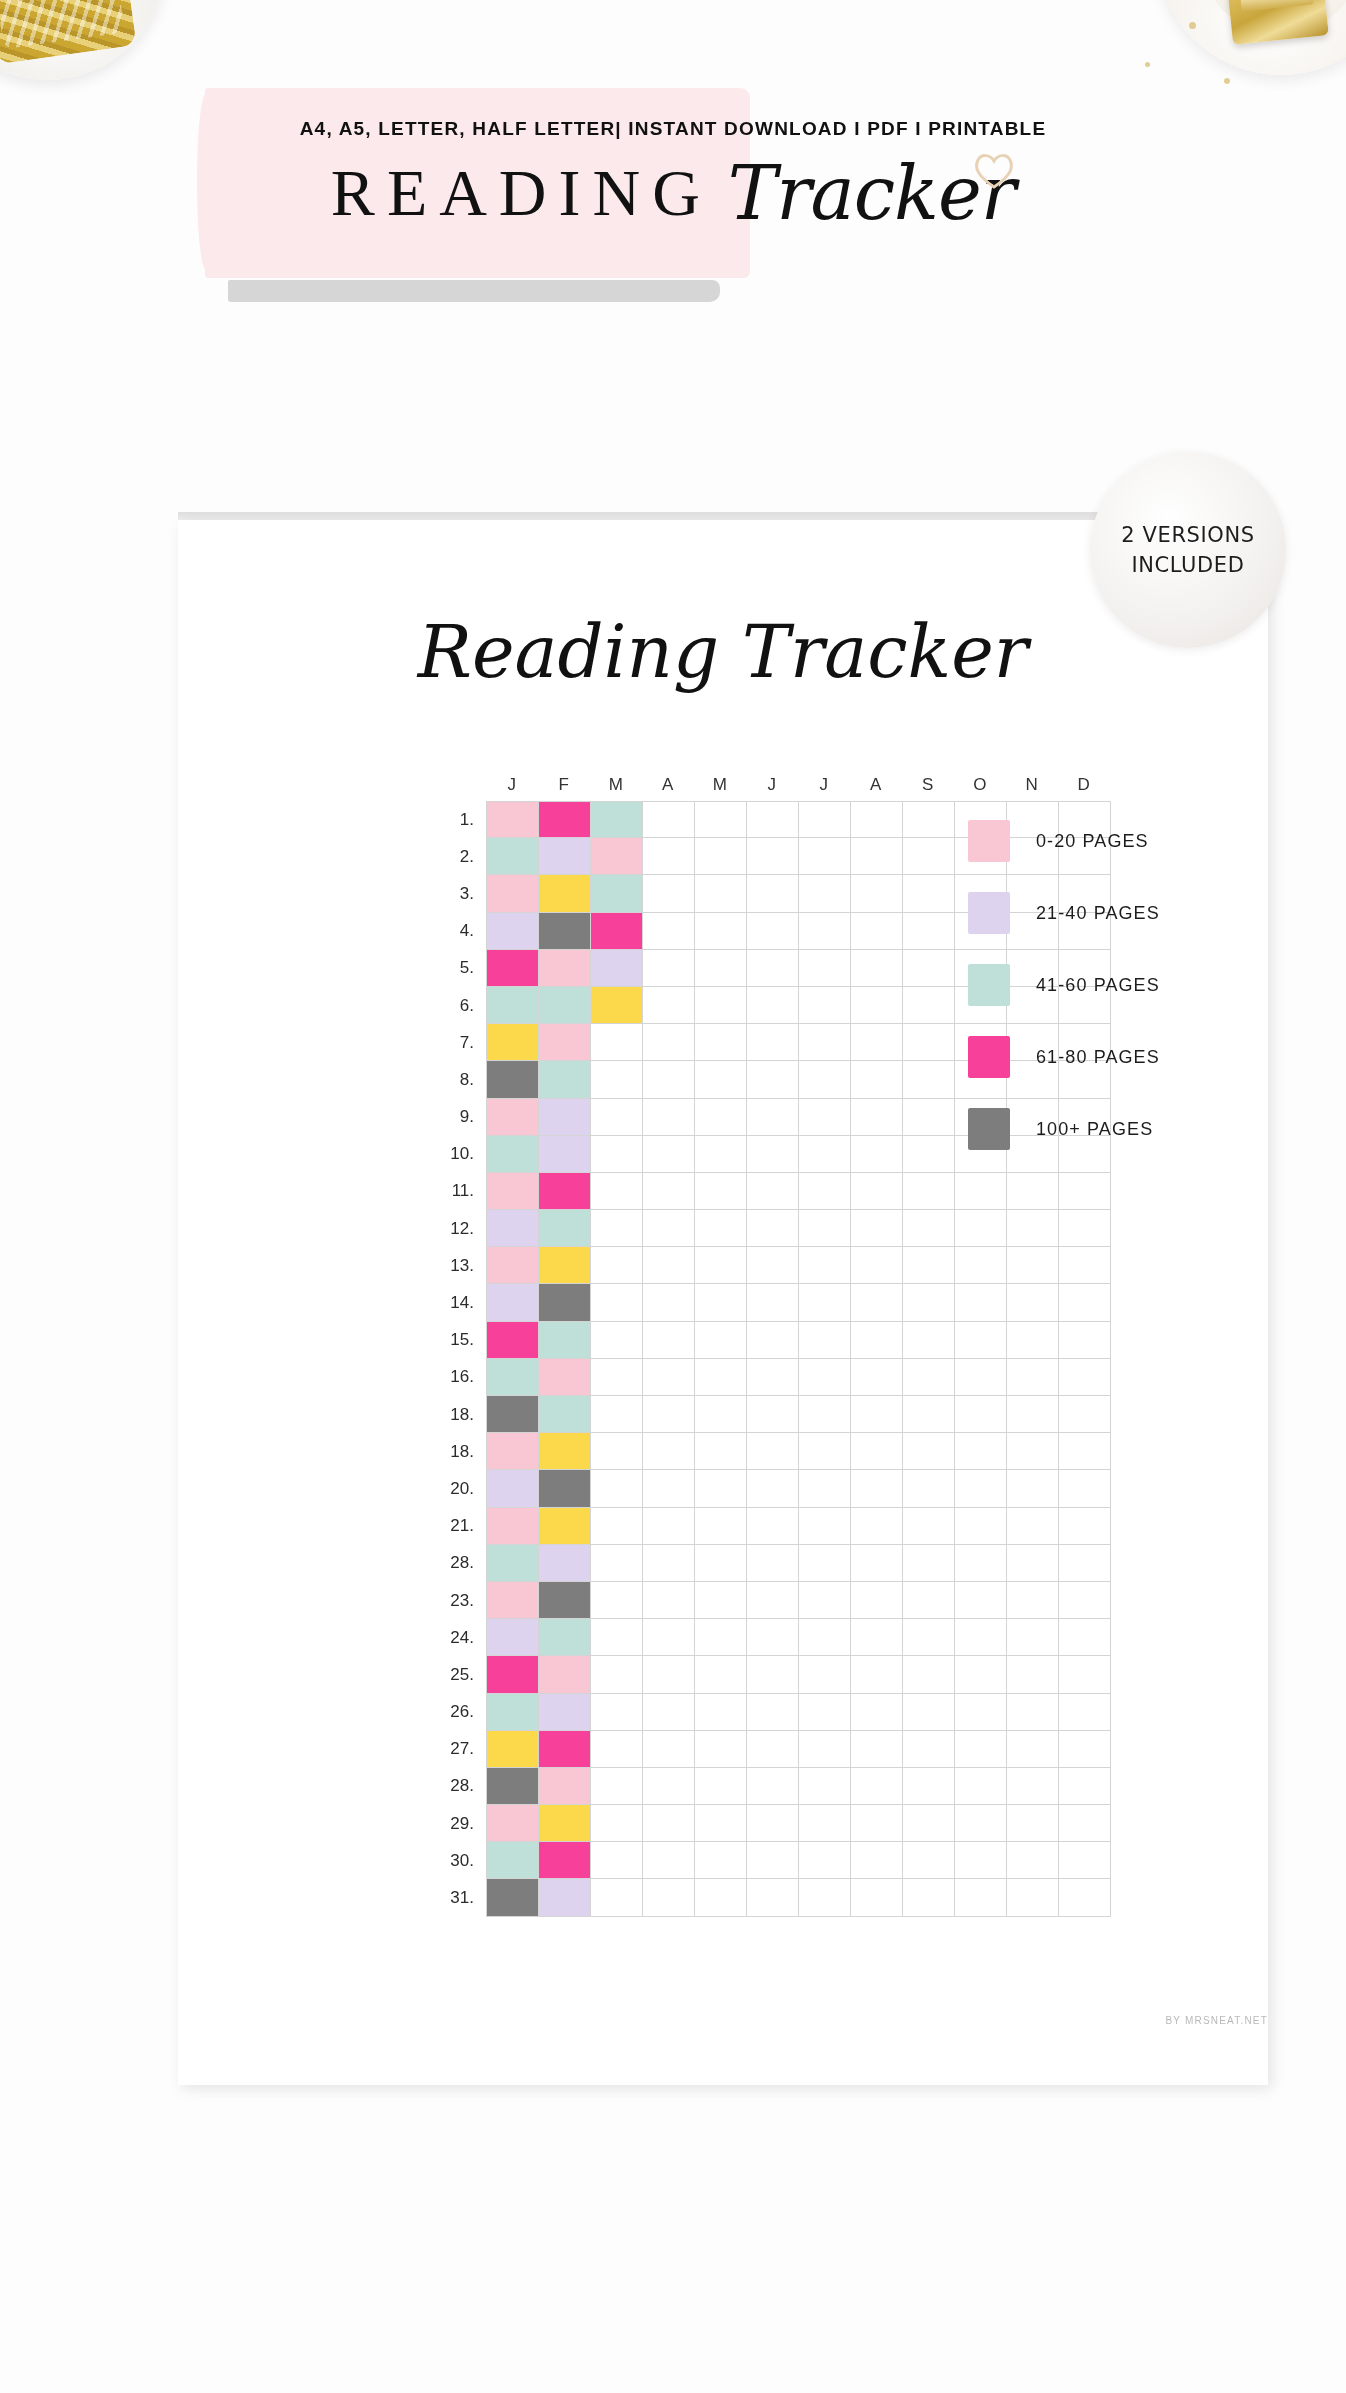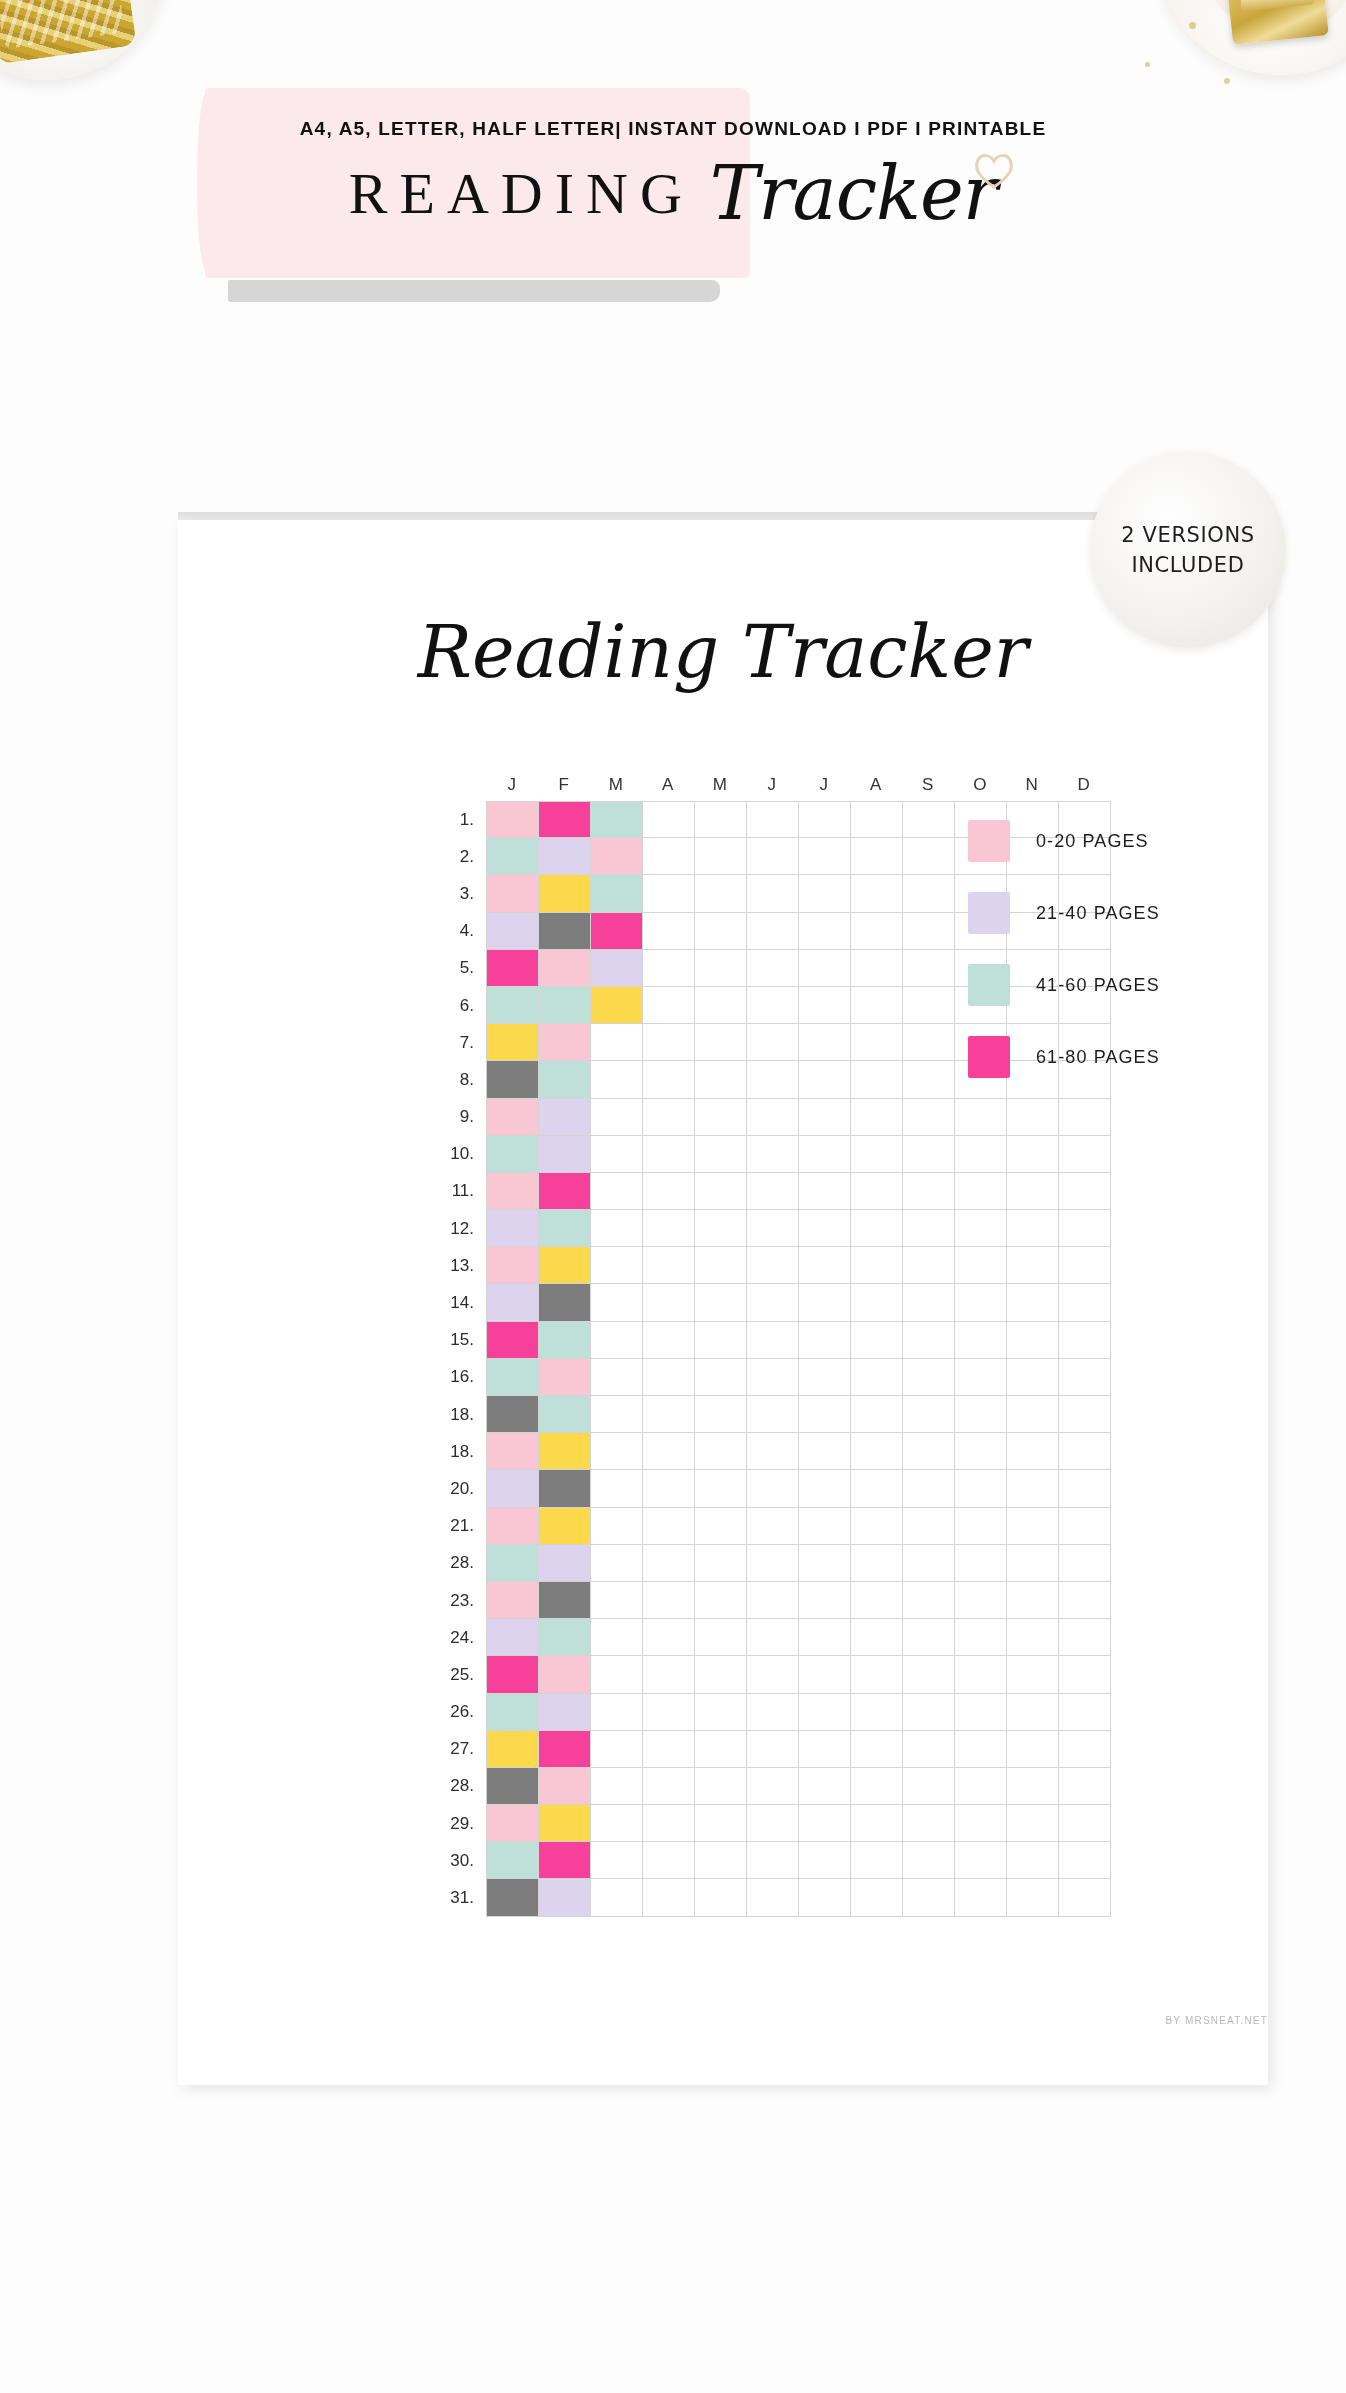--- a/index.html
+++ b/index.html
@@ -106,21 +106,21 @@
     font-family: "Liberation Sans", sans-serif;
   }
   .main-title {
     position: absolute;
     left: 0; right: 0; top: 150px;
     text-align: center;
     white-space: nowrap;
   }
   .main-title .word1 {
     font-family: "Liberation Serif", serif;
-    font-size: 58px;
+    font-size: 66px;
     letter-spacing: 12px;
     color: #111;
     font-weight: 400;
     vertical-align: middle;
   }
   .main-title .word2 {
     font-family: "DejaVu Serif", serif;
     font-style: italic;
     font-size: 74px;
     color: #111;
@@ -827,17 +827,21 @@
           <div class="legend-label">21-40 PAGES</div>
         </div>
         <div class="legend-item">
           <div class="swatch" style="background: rgb(191, 224, 216);"></div>
           <div class="legend-label">41-60 PAGES</div>
         </div>
         <div class="legend-item">
           <div class="swatch" style="background: rgb(246, 64, 154);"></div>
           <div class="legend-label">61-80 PAGES</div>
         </div>
+        <div class="legend-item">
+          <div class="swatch" style="background: rgb(125, 125, 125);"></div>
+          <div class="legend-label">100+ PAGES</div>
+        </div>
       </div>
 
     <div class="credit">BY MRSNEAT.NET</div>
   </div>
 </div>
 
 </body></html>

